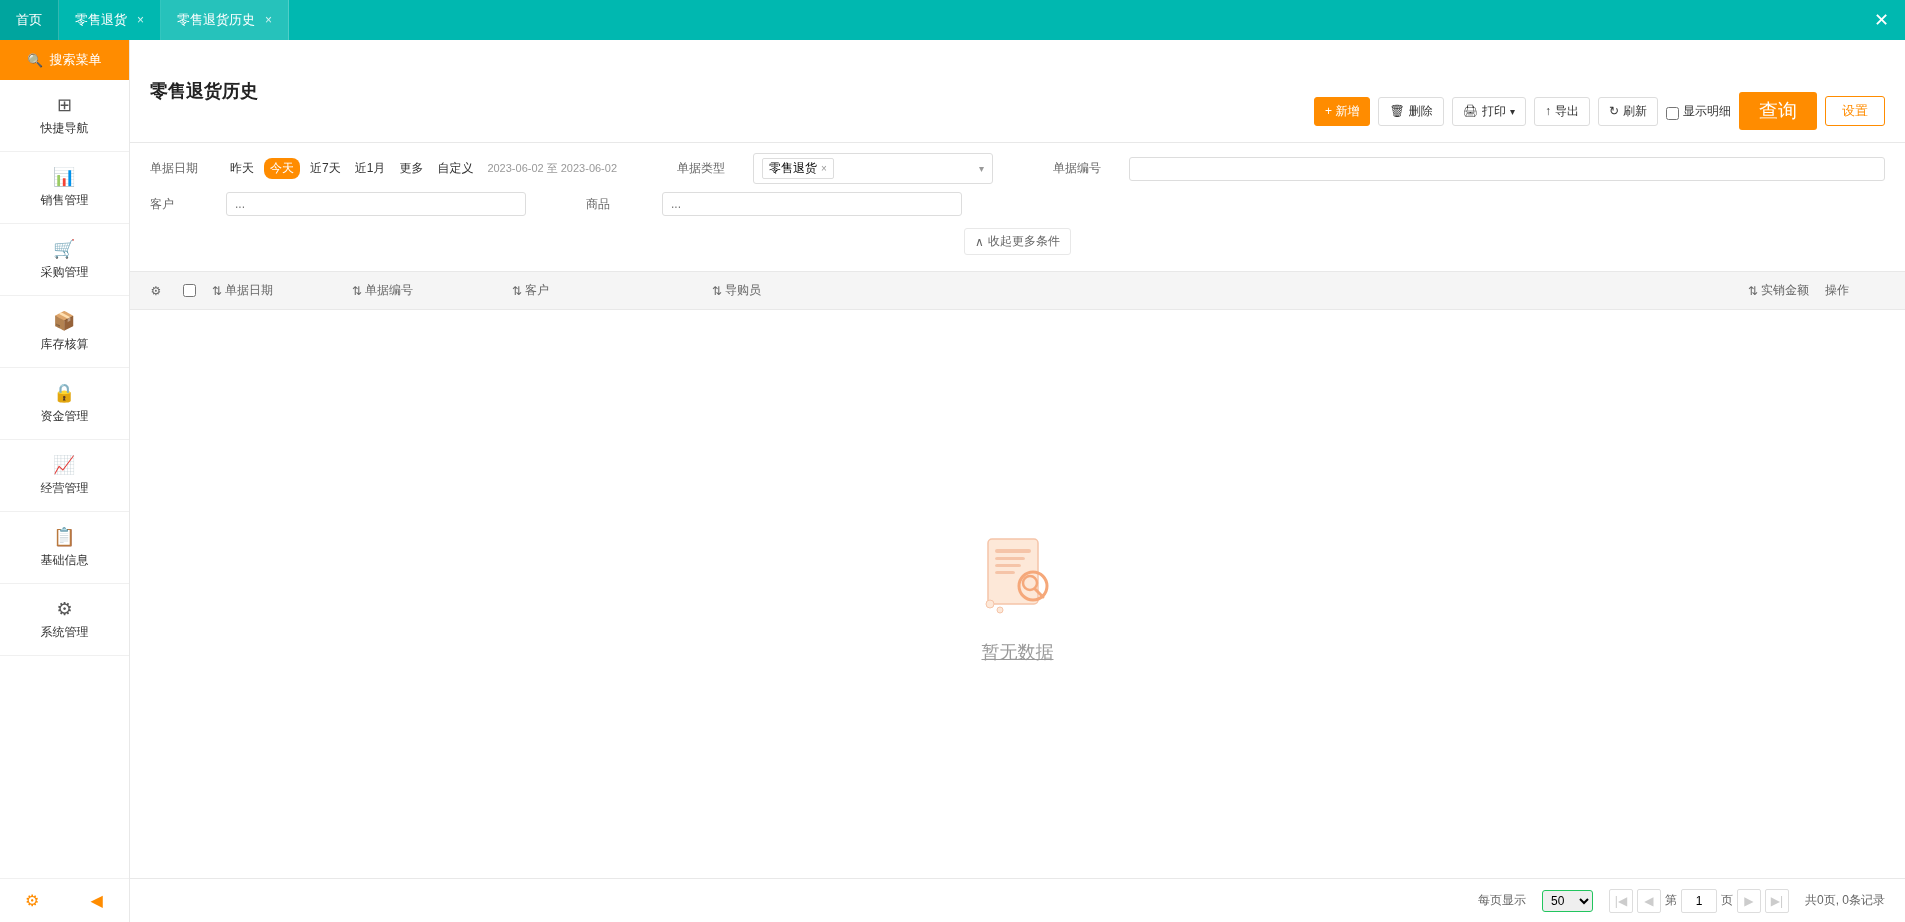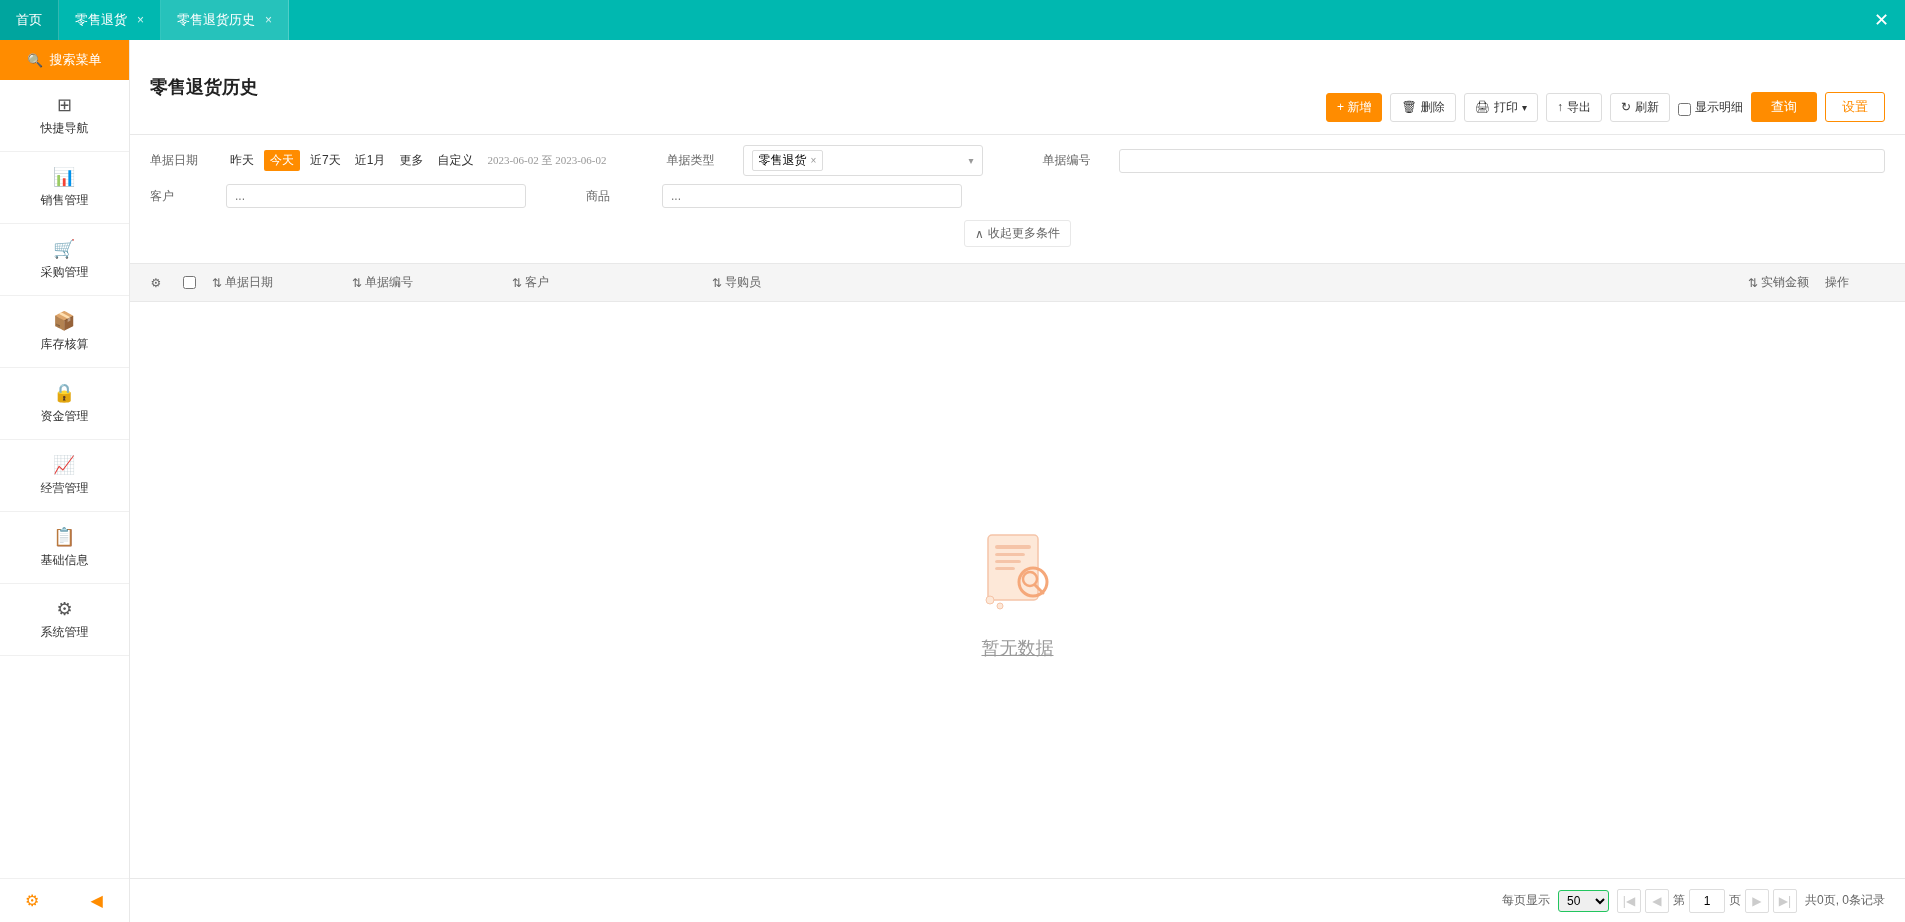--- a/index.html
+++ b/index.html
@@ -156,21 +156,21 @@
       font-size: 12px;
       color: #333;
       cursor: pointer;
     }
     .query-btn {
       background: #ff8c00;
       color: #fff;
       border: none;
       border-radius: 3px;
       padding: 6px 20px;
-      font-size: 13px;
+      font-size: 19px;
       cursor: pointer;
     }
     .setting-btn {
       background: #fff;
       color: #ff8c00;
       border: 1px solid #ff8c00;
       border-radius: 3px;
       padding: 5px 16px;
       font-size: 13px;
       cursor: pointer;
@@ -201,28 +201,27 @@
     }
     .date-opt {
       font-size: 12px;
       color: #333;
       cursor: pointer;
       padding: 2px 4px;
     }
     .date-opt.active {
       background: #ff8c00;
       color: #fff;
-      border-radius: 2px;
+      border-radius: 8px;
       padding: 2px 6px;
     }
     .date-range {
       font-size: 11px;
       color: #999;
       margin-left: 4px;
-      font-family: Liberation Serif, serif;
     }
     .filter-input {
       border: 1px solid #ddd;
       border-radius: 3px;
       padding: 4px 8px;
       font-size: 12px;
       min-width: 220px;
       outline: none;
       color: #999;
     }
@@ -340,21 +339,21 @@
 
     
     .pagination-bar {
       height: 44px;
       background: #fff;
       border-top: 1px solid #e8e8e8;
       display: flex;
       align-items: center;
       justify-content: flex-end;
       padding: 0 20px;
-      gap: 8px;
+      gap: 16px;
       font-size: 12px;
       color: #666;
     }
     .pagination-bar select {
       border: 1px solid #22c55e;
       border-radius: 3px;
       padding: 2px 4px;
       font-size: 12px;
     }
     .page-nav {

